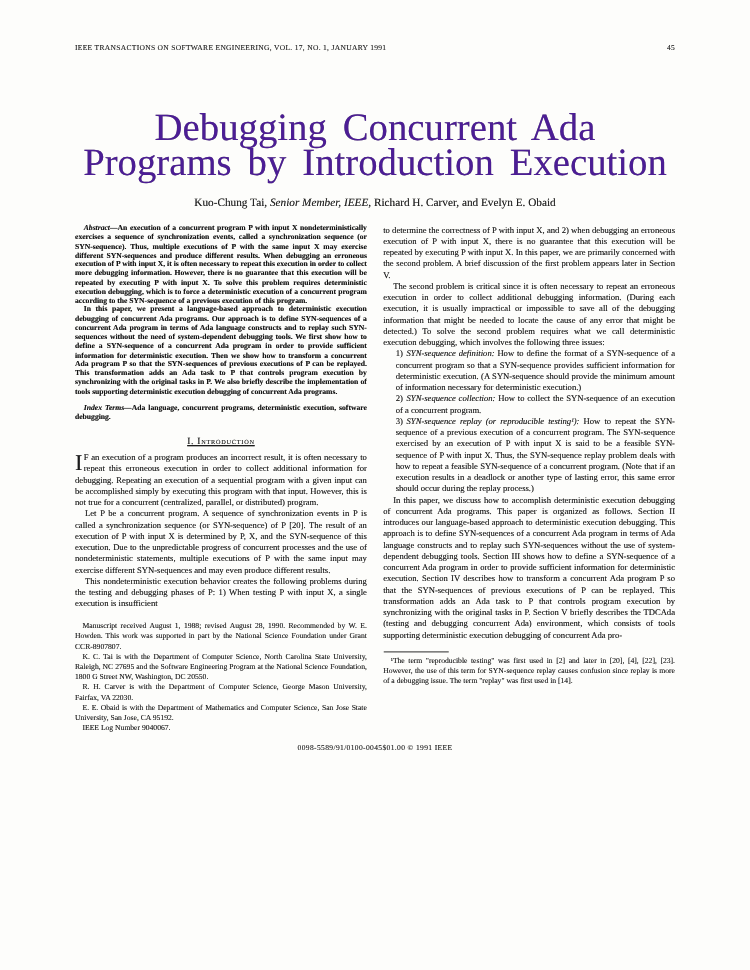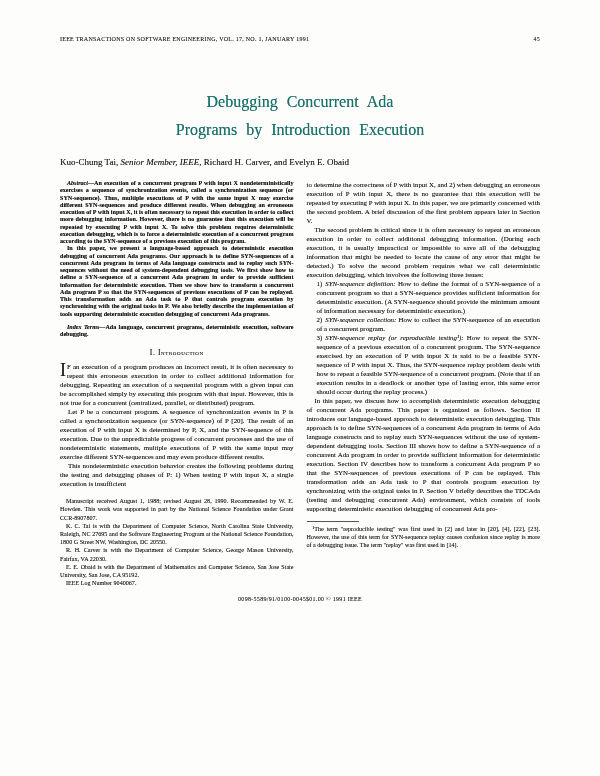--- a/index.html
+++ b/index.html
@@ -28,29 +28,29 @@
   .runhead {
     display: flex;
     justify-content: space-between;
     align-items: baseline;
     font-size: 6px;
     letter-spacing: 0.25px;
     color: #2e2e2e;
   }
   .paper-title {
     text-align: center;
-    font-size: 16px;
+    font-size: 31px;
     font-weight: 400;
     line-height: 28px;
     word-spacing: 5px;
     margin: 46px 0 0 0;
-    color: #0f766e;
+    color: #4c1d95;
   }
   .authors {
-    text-align: left;
+    text-align: center;
     font-size: 9px;
     margin-top: 13px;
     color: #222;
   }
   .authors .ital { font-style: italic; }
   .columns {
     display: flex;
     gap: 13px;
     margin-top: 13px;
     text-align: justify;
@@ -67,20 +67,21 @@
   .abstract-p .ital { font-style: italic; }
   .index-terms { margin-top: 6px; }
   .section-heading {
     font-size: 7.6px;
     font-weight: 400;
     text-align: center;
     font-variant: small-caps;
     letter-spacing: 0.6px;
     margin: 10px 0 5px 0;
     text-indent: 0;
+    text-decoration: underline;
   }
   .body-p {
     font-size: 6.9px;
     line-height: 9px;
     margin: 0;
     text-indent: 8px;
   }
   .body-p.noindent { text-indent: 0; }
   .dropcap {
     float: left;

